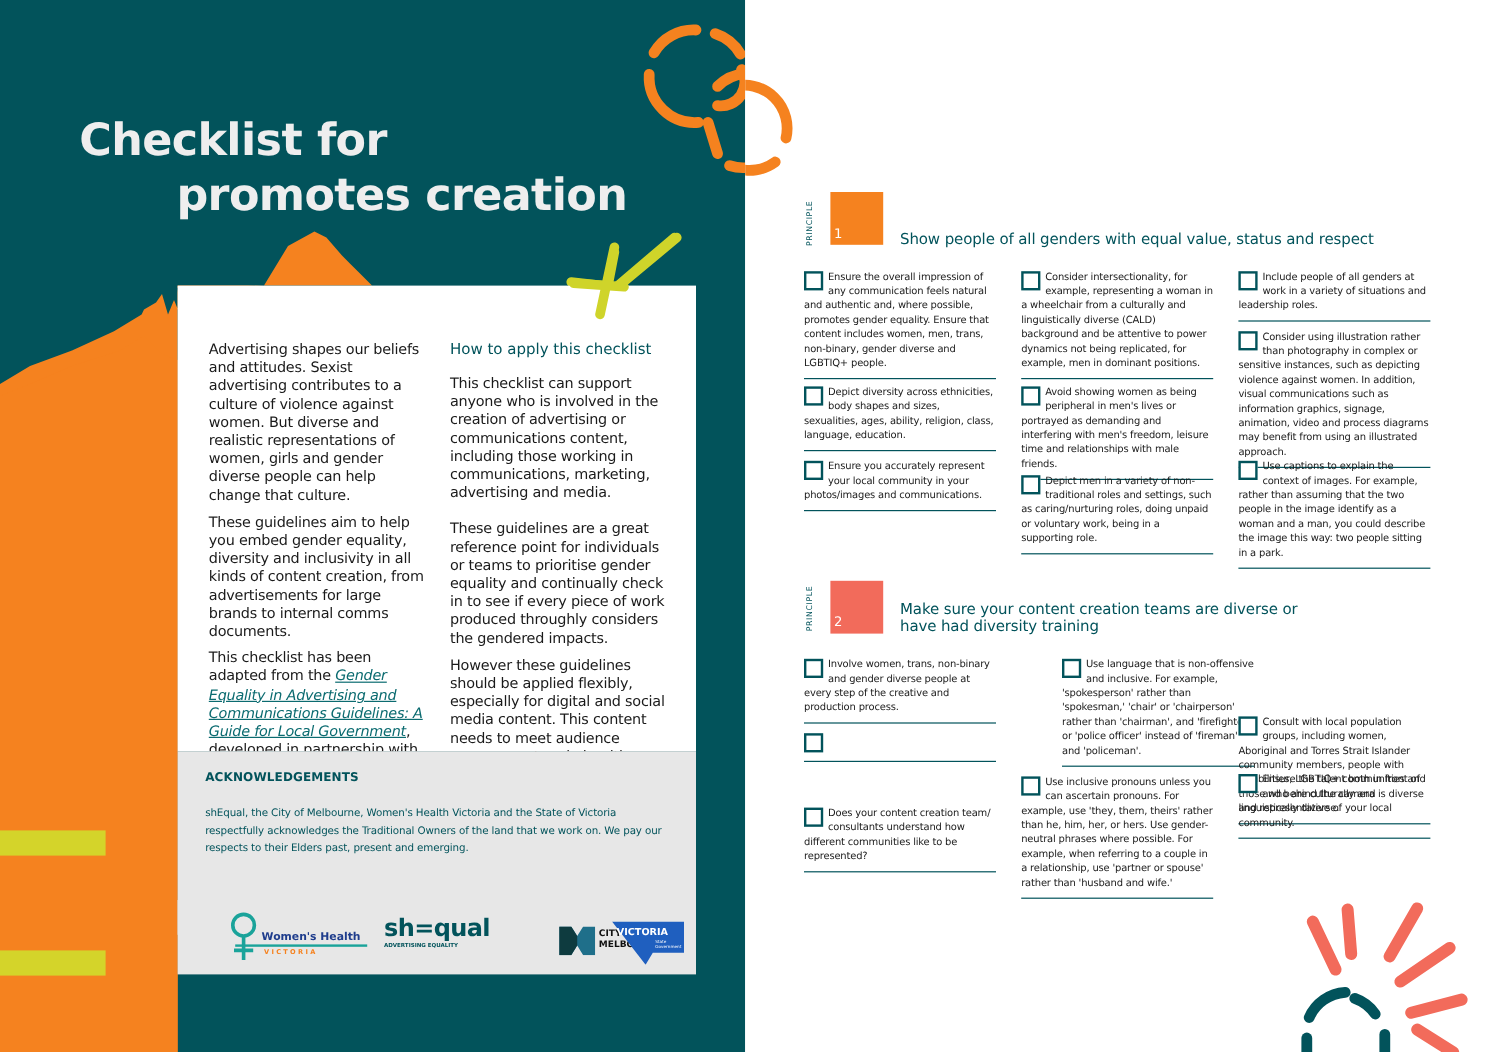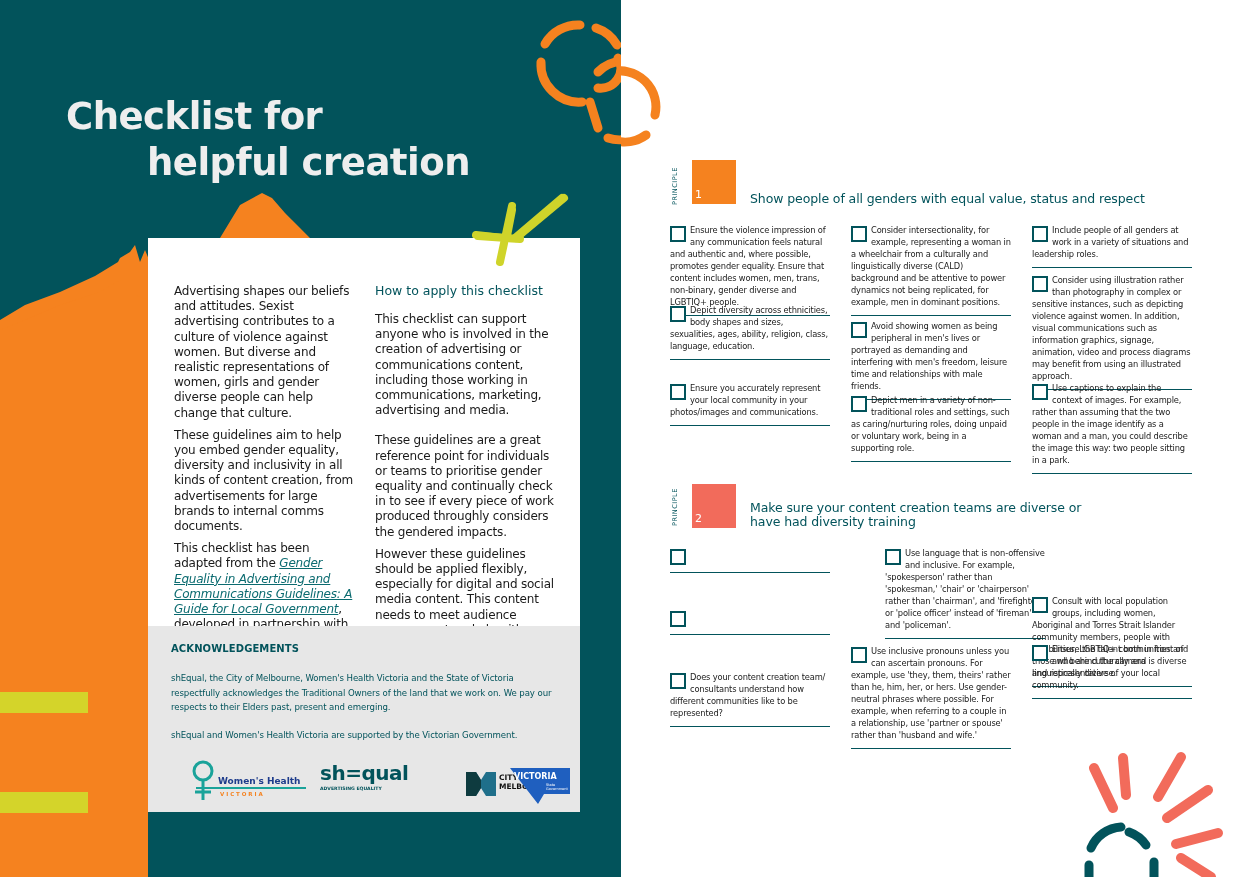--- a/index.html
+++ b/index.html
@@ -57,21 +57,21 @@
       <path d="M640,133 A36,36 0 0 1 608,138"></path>
       <path d="M598,88 A20,20 0 0 0 618,58"></path>
     </g>
 
   </svg>
   <div class="yellow-bar" style="top:692px;"></div>
   <div class="yellow-bar" style="top:792px;"></div>
 </div>
 
 <h1 class="title l1">Checklist for</h1>
-<h1 class="title l2">helpful creation</h1>
+<h1 class="title l2">promotes creation</h1>
 
 <div class="card"></div>
 
 <svg class="deco" width="621" height="300" style="z-index:3;">
   <g stroke="#cfd42a" stroke-width="8" stroke-linecap="round" fill="none">
     <line x1="512" y1="206" x2="500" y2="262"></line>
     <line x1="478" y1="236" x2="520" y2="239"></line>
     <line x1="516" y1="238" x2="564" y2="198"></line>
   </g>
 </svg>
@@ -86,21 +86,20 @@
 <div class="col col-b">
   <p style="margin-bottom:15px;">This checklist can support anyone who is involved in the creation of advertising or communications content, including those working in communications, marketing, advertising and media.</p>
   <p>These guidelines are a great reference point for individuals or teams to prioritise gender equality and continually check in to see if every piece of work produced throughly considers the gendered impacts.</p>
   <p>However these guidelines should be applied flexibly, especially for digital and social media content. This content needs to meet audience engagement and algorithms and these guidelines may not always apply.</p>
 </div>
 
 <div class="ack"></div>
 <h3 class="ack-title">ACKNOWLEDGEMENTS</h3>
 <div class="ack-text">
   <p>shEqual, the City of Melbourne, Women's Health Victoria and the State of Victoria respectfully acknowledges the Traditional Owners of the land that we work on. We pay our respects to their Elders past, present and emerging.</p>
-  <p>shEqual and Women's Health Victoria are supported by the Victorian Government.</p>
 </div>
 
 <div class="logos">
 
   <div class="logo" style="left:42px; top:8px; width:120px; height:44px;text-align:center;">
     <svg width="26" height="44" style="position:absolute; left:0; top:0;">
       <circle cx="13" cy="13" r="9" fill="none" stroke="#1aa39a" stroke-width="3"></circle>
       <line x1="13" y1="22" x2="13" y2="42" stroke="#1aa39a" stroke-width="3"></line>
       <line x1="5" y1="34" x2="21" y2="34" stroke="#1aa39a" stroke-width="3"></line>
     </svg>
@@ -162,39 +161,39 @@
     </g>
   </svg>
 </div>
 
 <div class="principle-tag" style="left:671px; top:205px;">PRINCIPLE</div>
 <div class="principle-box" style="left:692px; top:160px; background:#f5821f;">
   <span class="principle-num">1</span>
 </div>
 <div class="principle-title" style="left:750px; top:192px; width:430px;">Show people of all genders with equal value, status and respect</div>
 
-<div class="item" style="left:670px; top:224px;"><span class="cb"></span><span class="txt">Ensure the violence impression of any communication feels natural and authentic and, where possible, promotes gender equality. Ensure that content includes women, men, trans, non-binary, gender diverse and LGBTIQ+ people.</span></div>
-<div class="item" style="left:670px; top:304px;"><span class="cb"></span><span class="txt">Depict diversity across ethnicities, body shapes and sizes, sexualities, ages, ability, religion, class, language, education.</span></div>
+<div class="item" style="left:670px; top:224px;"><span class="cb"></span><span class="txt">Ensure the overall impression of any communication feels natural and authentic and, where possible, promotes gender equality. Ensure that content includes women, men, trans, non-binary, gender diverse and LGBTIQ+ people.</span></div>
+<div class="item" style="left:670px; top:320px;"><span class="cb"></span><span class="txt">Depict diversity across ethnicities, body shapes and sizes, sexualities, ages, ability, religion, class, language, education.</span></div>
 <div class="item" style="left:670px; top:382px;"><span class="cb"></span><span class="txt">Ensure you accurately represent your local community in your photos/images and communications.</span></div>
 
 <div class="item" style="left:851px; top:224px;"><span class="cb"></span><span class="txt">Consider intersectionality, for example, representing a woman in a wheelchair from a culturally and linguistically diverse (CALD) background and be attentive to power dynamics not being replicated, for example, men in dominant positions.</span></div>
 <div class="item" style="left:851px; top:320px;"><span class="cb"></span><span class="txt">Avoid showing women as being peripheral in men's lives or portrayed as demanding and interfering with men's freedom, leisure time and relationships with male friends.</span></div>
 <div class="item" style="left:851px; top:394px;"><span class="cb"></span><span class="txt">Depict men in a variety of non-traditional roles and settings, such as caring/nurturing roles, doing unpaid or voluntary work, being in a supporting role.</span></div>
 
 <div class="item" style="left:1032px; top:224px;"><span class="cb"></span><span class="txt">Include people of all genders at work in a variety of situations and leadership roles.</span></div>
 <div class="item" style="left:1032px; top:274px;"><span class="cb"></span><span class="txt">Consider using illustration rather than photography in complex or sensitive instances, such as depicting violence against women. In addition, visual communications such as information graphics, signage, animation, video and process diagrams may benefit from using an illustrated approach.</span></div>
 <div class="item" style="left:1032px; top:382px;"><span class="cb"></span><span class="txt">Use captions to explain the context of images. For example, rather than assuming that the two people in the image identify as a woman and a man, you could describe the image this way: two people sitting in a park.</span></div>
 
 <div class="principle-tag" style="left:671px; top:526px;">PRINCIPLE</div>
 <div class="principle-box" style="left:692px; top:484px; background:#f26b5b;">
   <span class="principle-num">2</span>
 </div>
 <div class="principle-title" style="left:750px; top:501px; width:360px;">Make sure your content creation teams are diverse or have had diversity training</div>
 
-<div class="item" style="left:670px; top:547px;"><span class="cb"></span></div>
+<div class="item" style="left:670px; top:547px;"><span class="cb"></span><span class="txt">Involve women, trans, non-binary and gender diverse people at every step of the creative and production process.</span></div>
 <div class="item" style="left:670px; top:609px;"><span class="cb"></span></div>
 <div class="item" style="left:670px; top:671px;"><span class="cb"></span><span class="txt">Does your content creation team/ consultants understand how different communities like to be represented?</span></div>
 
 <div class="item" style="left:885px; top:547px;"><span class="cb"></span><span class="txt">Use language that is non-offensive and inclusive. For example, 'spokesperson' rather than 'spokesman,' 'chair' or 'chairperson' rather than 'chairman', and 'firefighter' or 'police officer' instead of 'fireman' and 'policeman'.</span></div>
 <div class="item" style="left:851px; top:645px;"><span class="cb"></span><span class="txt">Use inclusive pronouns unless you can ascertain pronouns. For example, use 'they, them, theirs' rather than he, him, her, or hers. Use gender-neutral phrases where possible. For example, when referring to a couple in a relationship, use 'partner or spouse' rather than 'husband and wife.'</span></div>
 
 <div class="item" style="left:1032px; top:547px;margin-top:48px;"><span class="cb"></span><span class="txt">Consult with local population groups, including women, Aboriginal and Torres Strait Islander community members, people with disabilities, LGBTIQ+ communities and those who are culturally and linguistically diverse.</span></div>
 <div class="item" style="left:1032px; top:643px;"><span class="cb"></span><span class="txt">Ensure the talent both in front of and behind the camera is diverse and representative of your local community.</span></div>
 
 </body></html>

